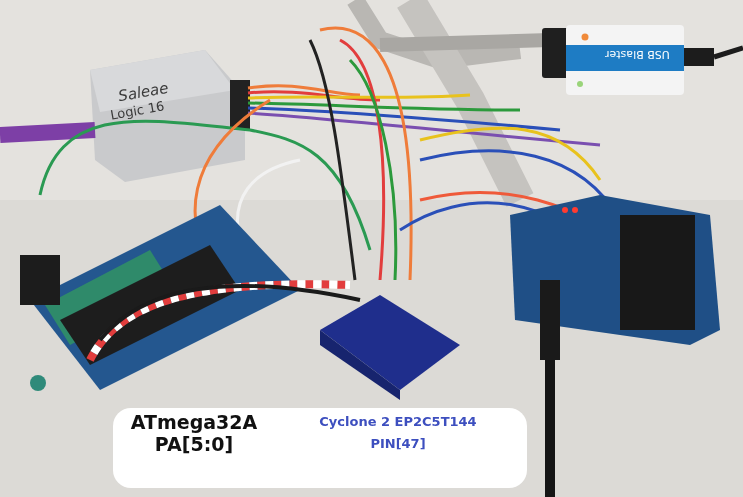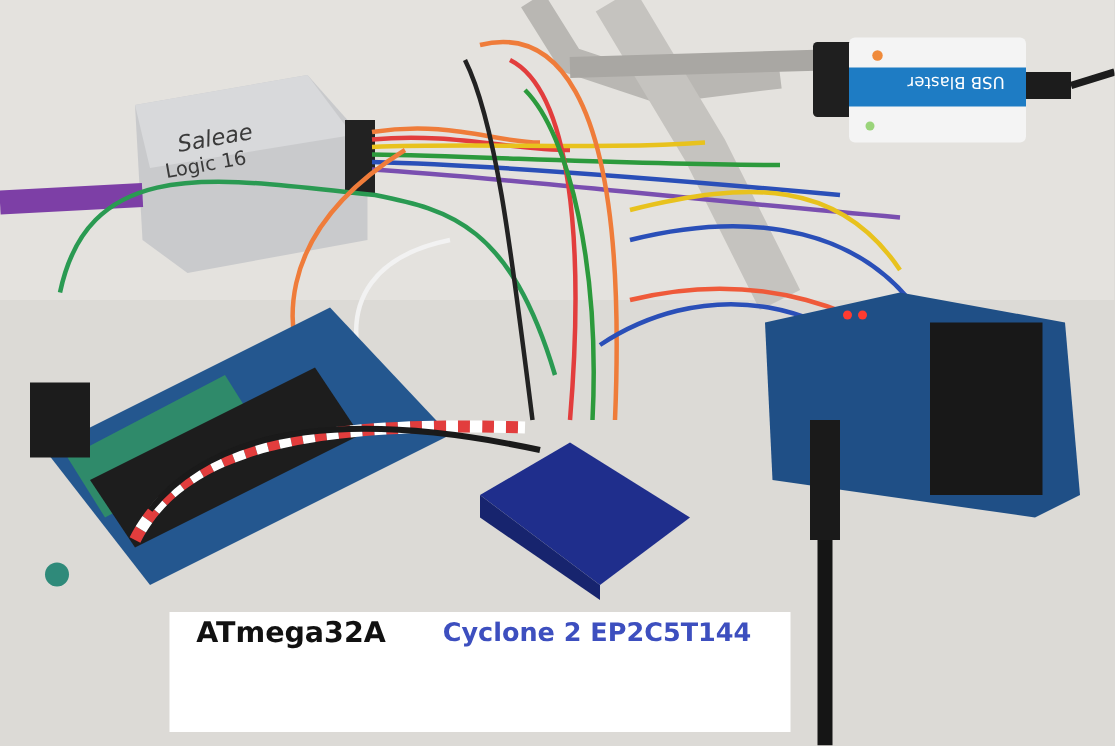--- a/index.html
+++ b/index.html
@@ -1,23 +1,23 @@
 <!DOCTYPE html>
 <html><head>
 <meta charset="utf-8">
 <style>
   html, body { margin: 0; padding: 0; }
   body { width: 743px; height: 497px; overflow: hidden; background: #dcdad6; position: relative; font-family: "DejaVu Sans", sans-serif; }
   .scene { position: absolute; left: 0; top: 0; width: 743px; height: 497px; }
   .caption {
     position: absolute; left: 113px; top: 408px; width: 414px; height: 80px;
-    background: #ffffff; box-sizing: border-box;
+    background: #ffffff; box-sizing: border-box; border-radius: 18px;
   }
   .cap-left { position: absolute; left: 6px; top: 3px; width: 150px; text-align: center; color: #111; font-weight: bold; font-size: 19px; line-height: 22px; }
-  .cap-right { position: absolute; left: 160px; top: 3px; width: 250px; text-align: center; color: #3d4fbf; font-weight: bold; font-size: 17px; line-height: 22px; }
+  .cap-right { position: absolute; left: 160px; top: 3px; width: 250px; text-align: center; color: #3d4fbf; font-weight: bold; font-size: 13px; line-height: 22px; }
   .cap-line { display: block; white-space: nowrap; }
   .lbl { position: absolute; font-family: "DejaVu Sans", sans-serif; }
 </style>
 </head>
 <body>
 
 <svg class="scene" viewBox="0 0 743 497" xmlns="http://www.w3.org/2000/svg">
   <rect x="0" y="0" width="743" height="497" fill="#dcdad6"></rect>
   <rect x="0" y="0" width="743" height="200" fill="#e4e2de"></rect>
 
@@ -83,21 +83,23 @@
     <rect x="540" y="280" width="20" height="80" fill="#1a1a1a"></rect>
     <path d="M550 360 L550 497" stroke="#151515" stroke-width="10" fill="none"></path>
     <circle cx="565" cy="210" r="3" fill="#ff3b30"></circle>
     <circle cx="575" cy="210" r="3" fill="#ff3b30"></circle>
   </g>
 </svg>
 
 <div class="caption">
   <div class="cap-left">
     <span class="cap-line">ATmega32A</span>
+    <span class="cap-line">PA[5:0]</span>
   </div>
   <div class="cap-right">
     <span class="cap-line">Cyclone 2 EP2C5T144</span>
+    <span class="cap-line">PIN[47]</span>
   </div>
 </div>
 
 <div class="lbl" style="left:118px;top:83px;transform:rotate(-10deg);color:#3a3a3a;font-size:15px;font-style:italic;">Saleae</div>
 <div class="lbl" style="left:110px;top:103px;transform:rotate(-10deg);color:#3a3a3a;font-size:13px;">Logic 16</div>
 <div class="lbl" style="left:605px;top:48px;transform:rotate(180deg);color:#ffffff;font-size:11px;">USB Blaster</div>
 
 </body></html>

